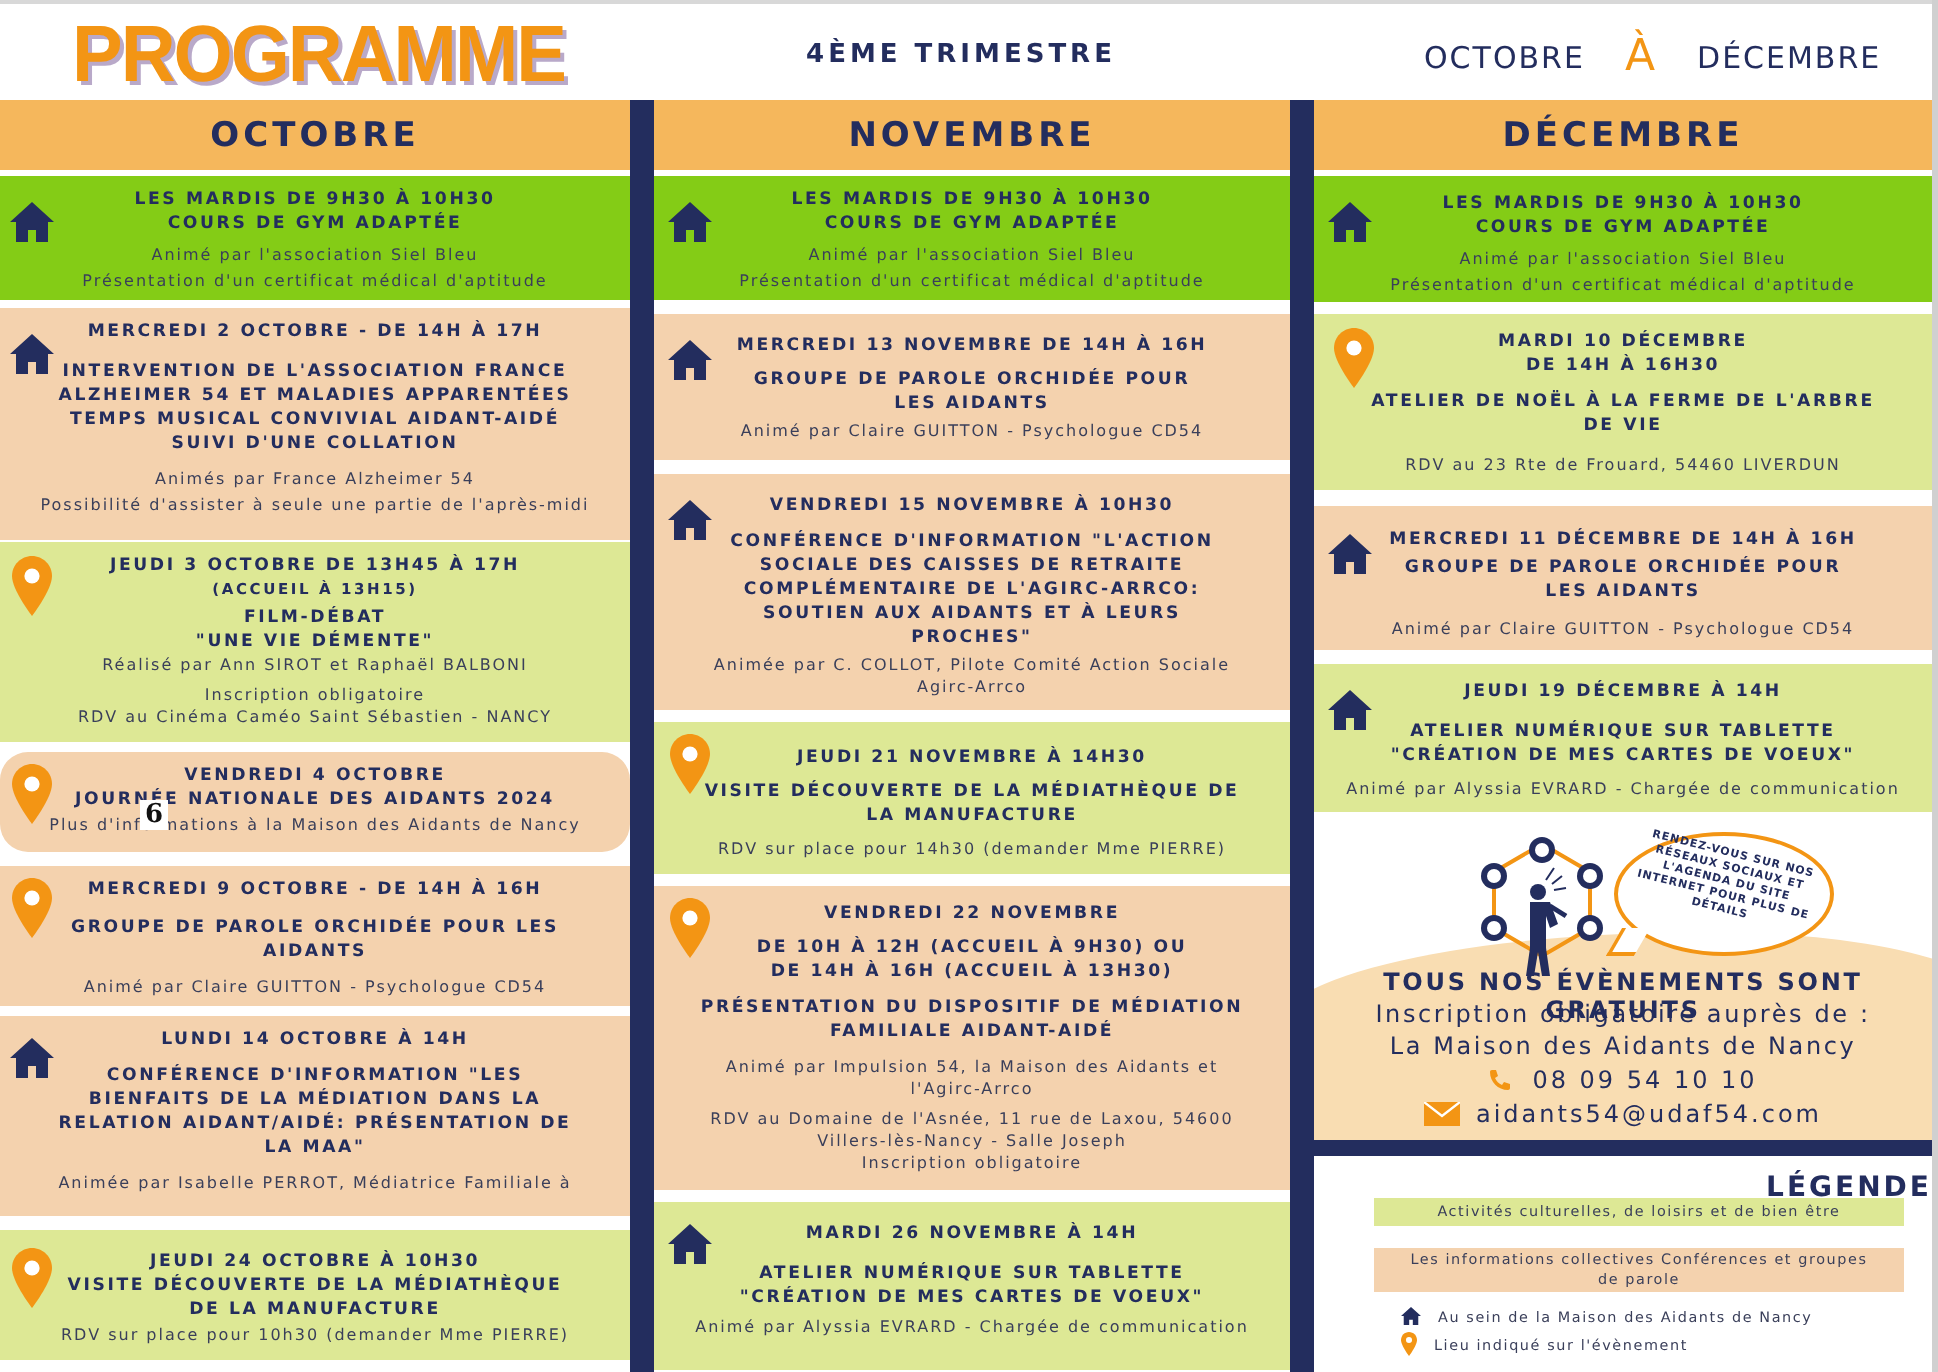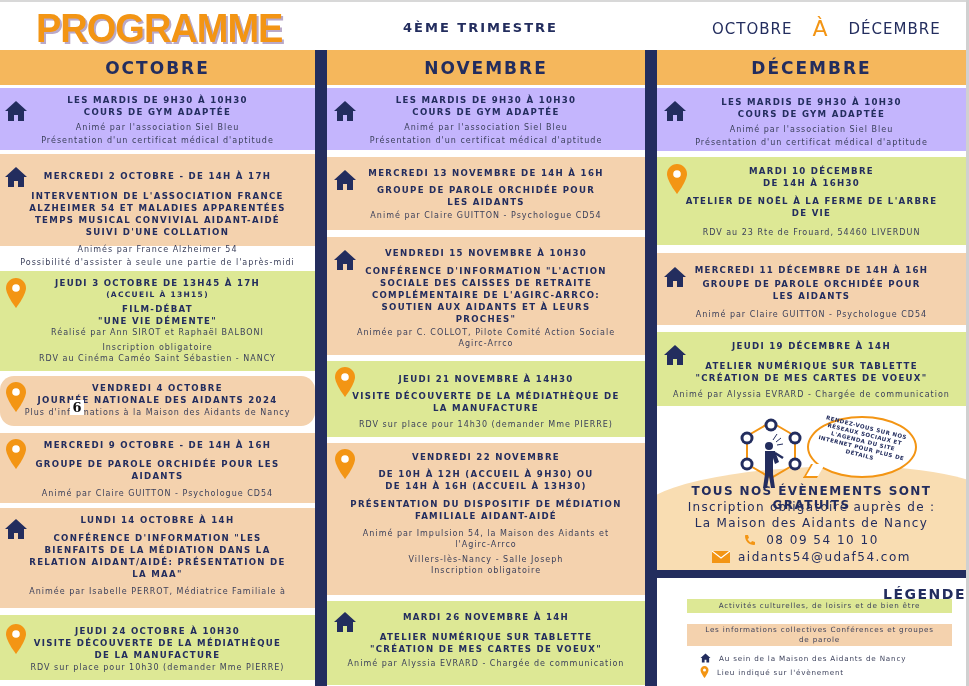--- a/index.html
+++ b/index.html
@@ -12,21 +12,21 @@
   .title { position: absolute; left: 36px; top: 8px; font-family: "Liberation Sans", sans-serif; font-weight: bold; font-size: 38px; letter-spacing: -1px; color: #F39514; text-shadow: 2px 2px 0 #b9a9c9; line-height: 40px; transform: scaleY(1.05); }
   .subtitle { position: absolute; left: 378px; top: 20px; width: 205px; text-align: center; font-weight: bold; font-size: 13px; letter-spacing: 2px; color: #232D5E; }
   .daterange { position: absolute; left: 712px; top: 16px; font-size: 15px; letter-spacing: 1px; color: #232D5E; display: flex; align-items: center; }
   .daterange .a { color: #F39514; font-size: 22px; margin: 0 20px; }
 
   .month-bar { position: absolute; top: 50px; height: 35px; background: #F5B75C; display: flex; align-items: center; justify-content: center; font-weight: bold; font-size: 17px; letter-spacing: 2px; color: #232D5E; }
   .divider { position: absolute; top: 50px; width: 12px; height: 636px; background: #232D5E; }
 
   .col { position: absolute; top: 85px; }
   .card { position: absolute; left: 0; text-align: center; color: #232D5E; }
-  .cyan { background: #c4b5fd; }
+  .cyan { background: #84cc16; }
   .peach { background: #F4D2AE; }
   .green { background: #DDE895; }
 
   .card .icon { position: absolute; left: 4px; width: 24px; height: 30px; }
   .card .ttl { font-weight: bold; font-size: 8.6px; letter-spacing: 1.3px; line-height: 12px; }
   .card .txt { font-size: 8px; letter-spacing: 1px; line-height: 11px; color: #3a3f5a; }
   .card .gap { height: 4px; }
 
   .promo { position: absolute; background: #ffffff; overflow: hidden; }
   .promo .hill { position: absolute; left: -20px; top: 58px; width: 360px; height: 140px; background: #F9DDB2; border-radius: 60% 40% 0 0 / 35% 25% 0 0; }
@@ -85,21 +85,21 @@
         <use href="#home"></use>
       </svg>
     <div class="ttl">LES MARDIS DE 9H30 À 10H30</div>
     <div class="ttl">COURS DE GYM ADAPTÉE</div>
     <div class="gap"></div>
     <div class="txt">Animé par l'association Siel Bleu</div>
     <div class="gap" style="height:2px"></div>
     <div class="txt">Présentation d'un certificat médical d'aptitude</div>
   </div>
 
-  <div class="card peach" style="top:69px;width:315px;height:92px;padding-top:16px;">
+  <div class="card peach" style="top:69px;width:315px;height:116px;padding-top:6px;">
     <svg class="icon" style="top:8px;">
         <use href="#home"></use>
       </svg>
     <div class="ttl">MERCREDI 2 OCTOBRE - DE 14H À 17H</div>
     <div class="gap" style="height:8px"></div>
     <div class="ttl">INTERVENTION DE L'ASSOCIATION FRANCE</div>
     <div class="ttl">ALZHEIMER 54 ET MALADIES APPARENTÉES</div>
     <div class="ttl">TEMPS MUSICAL CONVIVIAL AIDANT-AIDÉ</div>
     <div class="ttl">SUIVI D'UNE COLLATION</div>
     <div class="gap" style="height:6px"></div>
@@ -235,20 +235,21 @@
     <div class="gap" style="height:5px"></div>
     <div class="ttl">DE 10H À 12H (ACCUEIL À 9H30) OU</div>
     <div class="ttl">DE 14H À 16H (ACCUEIL À 13H30)</div>
     <div class="gap" style="height:6px"></div>
     <div class="ttl">PRÉSENTATION DU DISPOSITIF DE MÉDIATION</div>
     <div class="ttl">FAMILIALE AIDANT-AIDÉ</div>
     <div class="gap" style="height:6px"></div>
     <div class="txt">Animé par Impulsion 54, la Maison des Aidants et</div>
     <div class="txt">l'Agirc-Arrco</div>
     <div class="gap" style="height:4px"></div>
+    <div class="txt">RDV au Domaine de l'Asnée, 11 rue de Laxou, 54600</div>
     <div class="txt">Villers-lès-Nancy - Salle Joseph</div>
     <div class="txt">Inscription obligatoire</div>
   </div>
 
   <div class="card green" style="top:516px;width:318px;height:84px;padding-top:10px;">
     <svg class="icon" style="top:6px;left:6px;">
         <use href="#home"></use>
       </svg>
     <div class="ttl">MARDI 26 NOVEMBRE À 14H</div>
     <div class="gap" style="height:8px"></div>

